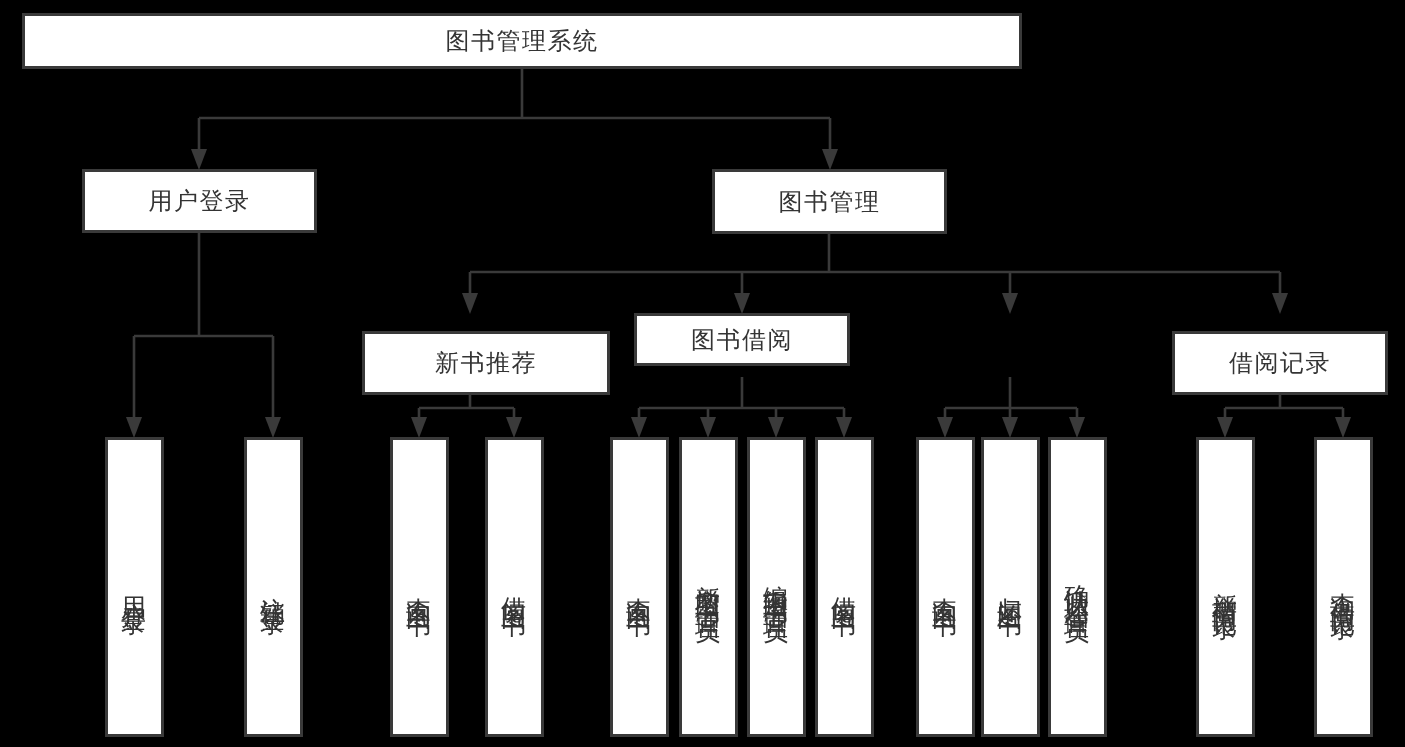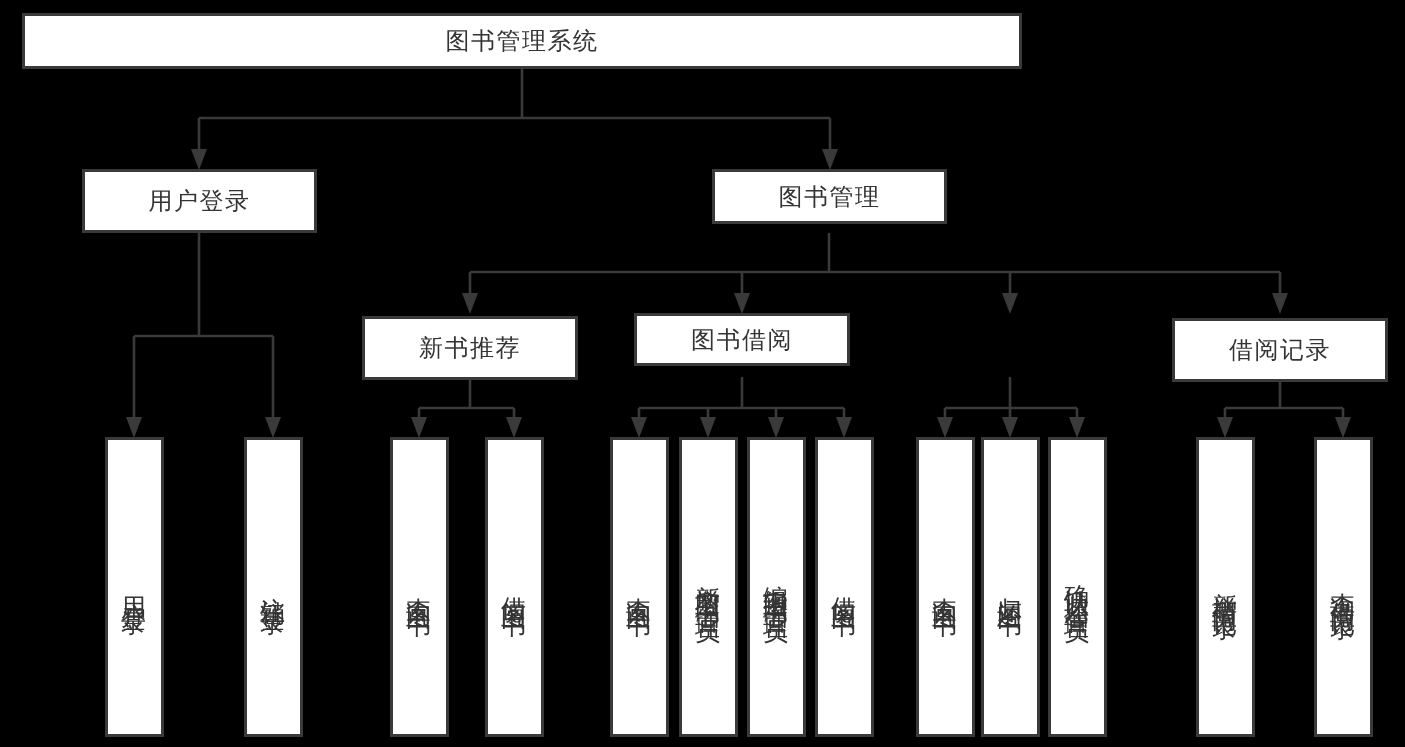--- a/index.html
+++ b/index.html
@@ -84,25 +84,25 @@
       <line x1="1225" y1="408" x2="1343" y2="408"></line>
       <line x1="1225" y1="408" x2="1225" y2="422"></line>
       <polygon points="1217,417 1233,417 1225,438"></polygon>
       <line x1="1343" y1="408" x2="1343" y2="422"></line>
       <polygon points="1335,417 1351,417 1343,438"></polygon>
     </svg>
 
   <div class="hnode" style="left:22px;top:13px;width:1000px;height:56px">图书管理系统</div>
 
   <div class="hnode" style="left:82px;top:169px;width:235px;height:64px">用户登录</div>
-  <div class="hnode" style="left:712px;top:169px;width:235px;height:55px">图书管理</div>
+  <div class="hnode" style="left:712px;top:169px;width:235px;height:65px">图书管理</div>
 
-  <div class="hnode" style="left:362px;top:316px;width:216px;height:64px">新书推荐</div>
+  <div class="hnode" style="left:362px;top:331px;width:248px;height:64px">新书推荐</div>
   <div class="hnode" style="left:634px;top:313px;width:216px;height:53px">图书借阅</div>
-  <div class="hnode" style="left:1172px;top:318px;width:216px;height:64px">借阅记录</div>
+  <div class="hnode" style="left:1172px;top:331px;width:216px;height:64px">借阅记录</div>
 
   <div class="leaf" style="left:105px">用户登录</div>
   <div class="leaf" style="left:244px">注销登录</div>
 
   <div class="leaf" style="left:390px">查询图书</div>
   <div class="leaf" style="left:485px">借阅图书</div>
 
   <div class="leaf" style="left:610px">查询图书</div>
   <div class="leaf" style="left:679px">新增图书（管理员）</div>
   <div class="leaf" style="left:747px">编辑图书（管理员）</div>

